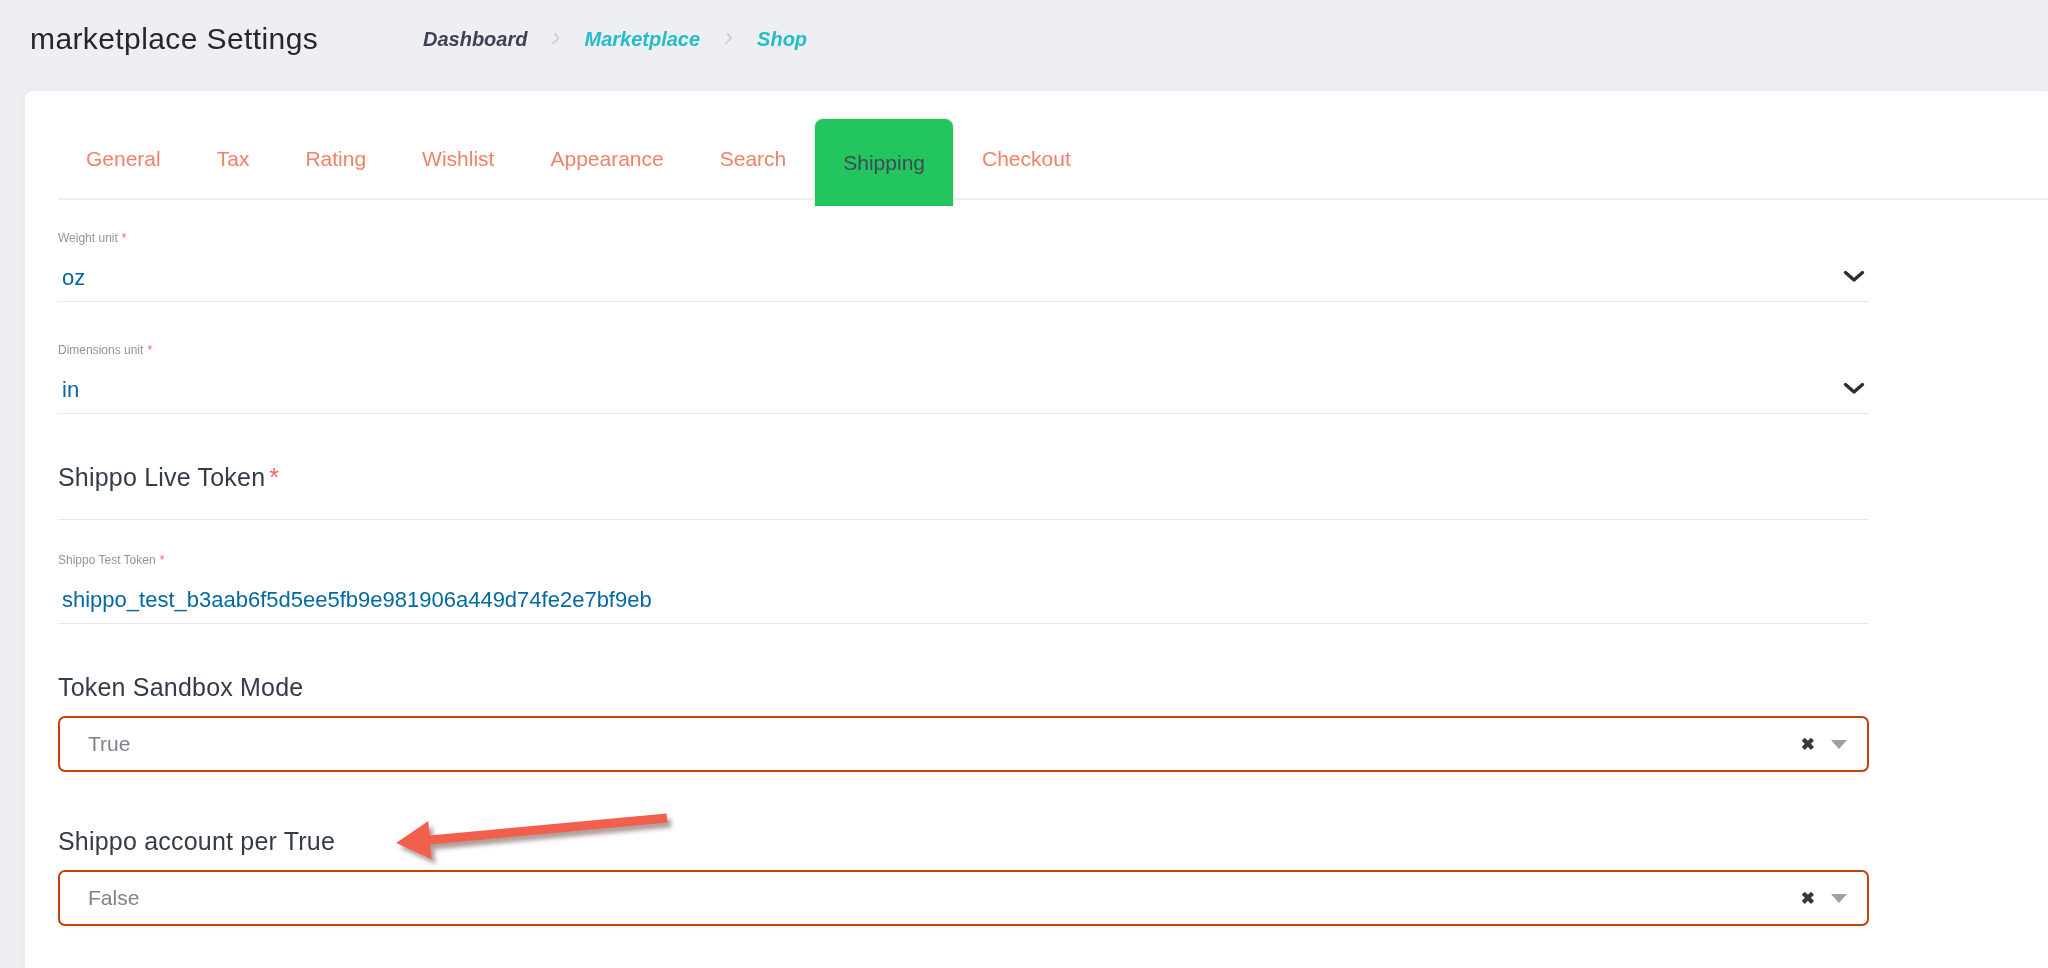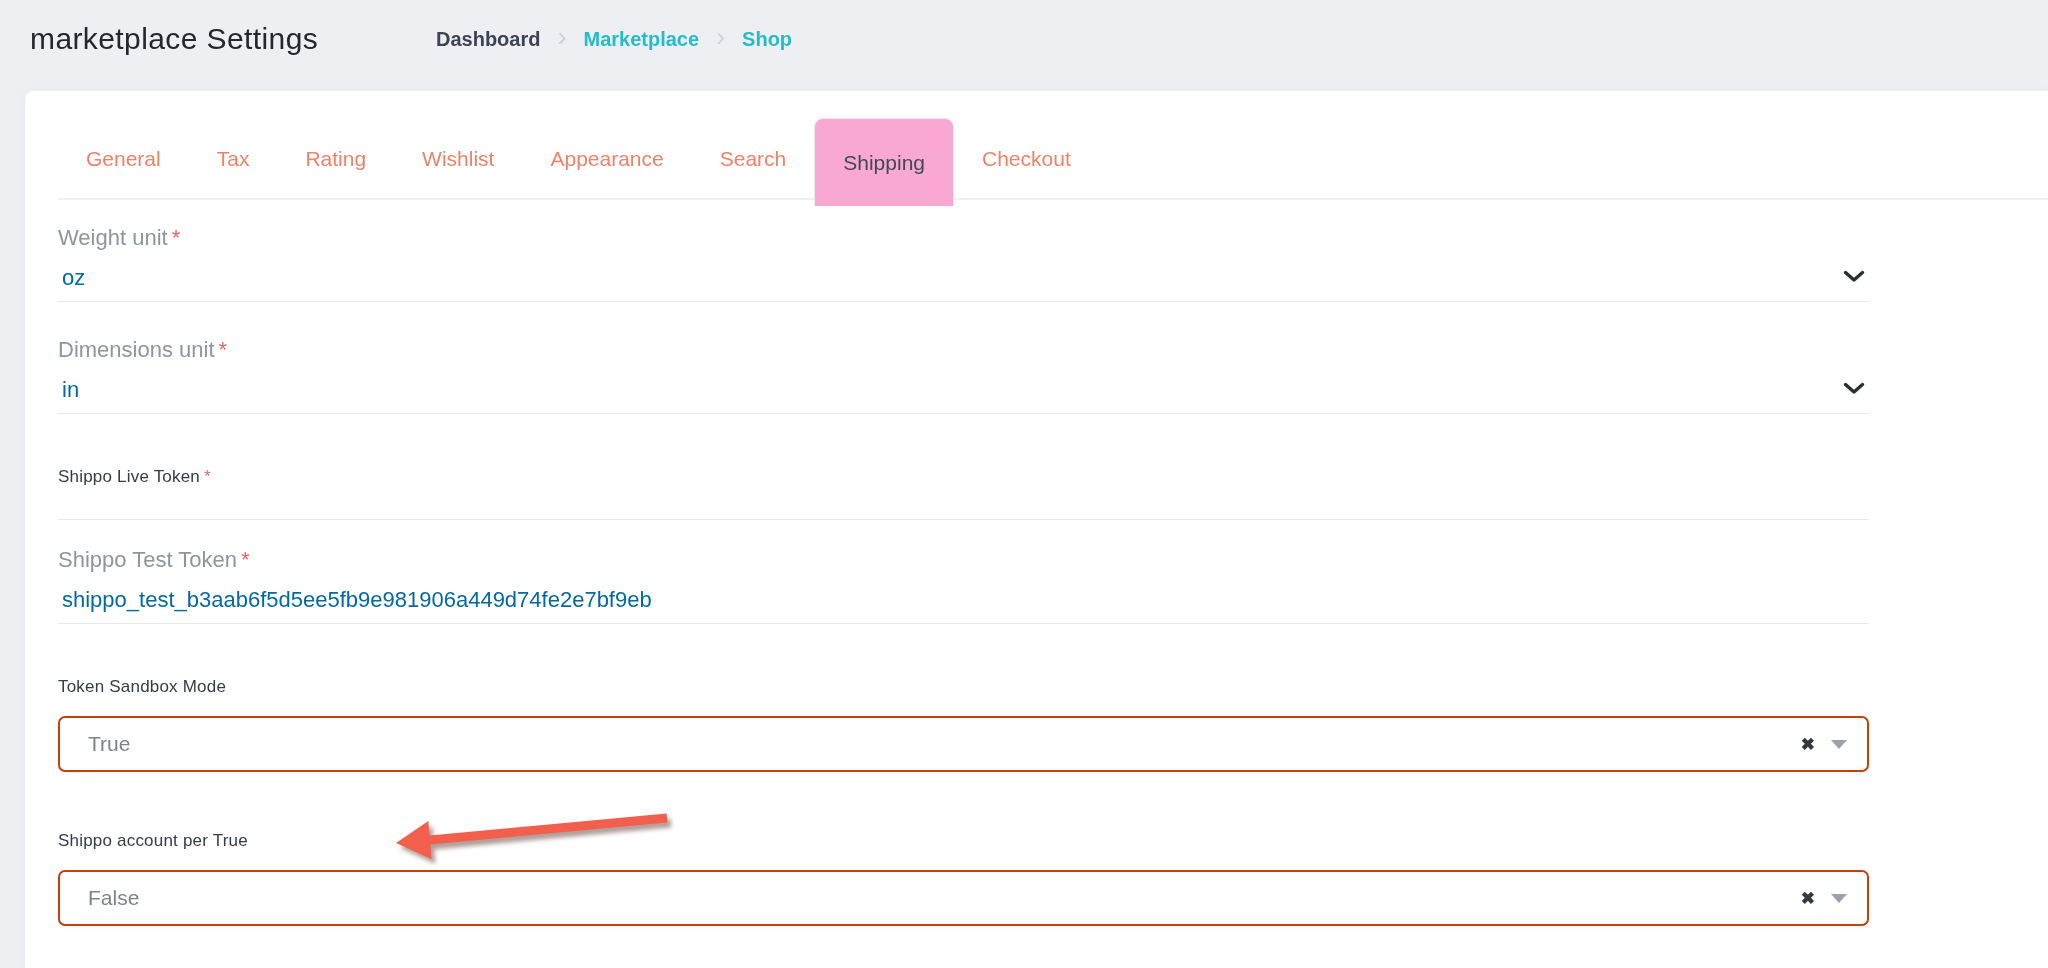--- a/index.html
+++ b/index.html
@@ -18,23 +18,23 @@
     position:absolute; top:0; left:0; width:1876px; height:78px;
     display:flex; align-items:center;
     background:#edeff3;
   }
   .page-title {
     margin-left:30px;
     font-size:30px; font-weight:500; letter-spacing:0.4px;
     color:#25262e;
   }
   .breadcrumb {
-    position:absolute; left:436px; top:0; height:78px;
-    display:flex; align-items:center; gap:17px;
-    font-size:20px; font-weight:600;
+    position:absolute; left:423px; top:0; height:78px;
+    display:flex; align-items:center; gap:24px;
+    font-size:20px; font-weight:600;font-style:italic;
   }
   .crumb-dark { color:#3d4254; }
   .crumb-teal { color:#24bdc7; cursor:pointer; }
   .crumb-sep { color:#ccd2da; font-size:27px; font-weight:400; line-height:1; margin-top:-3px; }
 
   
   .card {
     position:absolute; left:25px; top:91px;
     width:2023px; height:877px;
     background:#ffffff;
@@ -55,33 +55,33 @@
   }
   .tab {
     height:82px; display:flex; align-items:center;
     padding:0 28px;
     font-size:21px; color:#ef8269;
     cursor:pointer; white-space:nowrap;
   }
   .tab--active {
     position:relative; z-index:2;
     height:88px; margin-bottom:-6px;
-    background:#f9a8d4;
+    background:#22c55e;
     border:1px solid #ececec; border-bottom:none;
     border-radius:9px 9px 0 0;
     color:#3f4a56;
     box-shadow:0 -2px 6px rgba(0,0,0,0.02);
   }
 
   
   .form {
     margin-left:33px; width:1811px; position:relative;
   }
-  .lbl-sm { font-size:22px; color:#8f959e; line-height:24px; }
-  .lbl-lg { font-size:17px; color:#343b49; font-weight:500; line-height:26px; letter-spacing:0.2px; }
+  .lbl-sm { font-size:12px; color:#8f959e; line-height:24px; }
+  .lbl-lg { font-size:25px; color:#343b49; font-weight:500; line-height:26px; letter-spacing:0.2px; }
   .req { color:#f26464; margin-left:4px; }
 
   .u-row {
     display:flex; align-items:center; justify-content:space-between;
     border-bottom:1px solid #e5e8ec;
     height:44px; margin-top:8px; padding:0 4px 4px 4px;
   }
   .u-row--empty { height:30px; margin-top:0; }
   .u-val { font-size:22px; color:#0369a1; }
 

